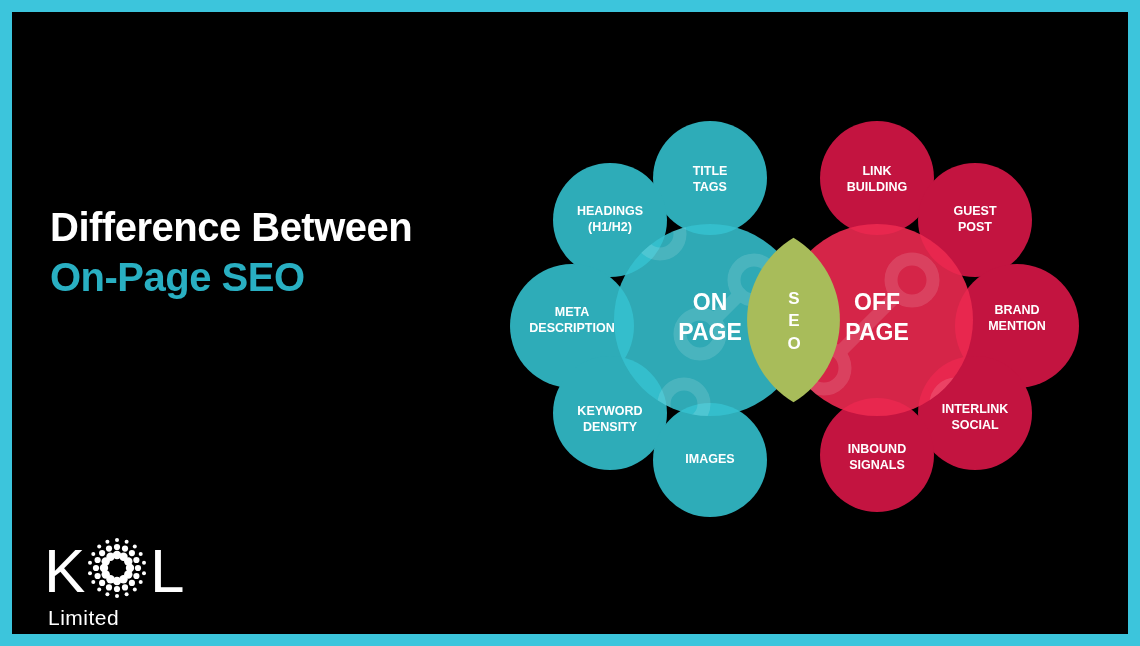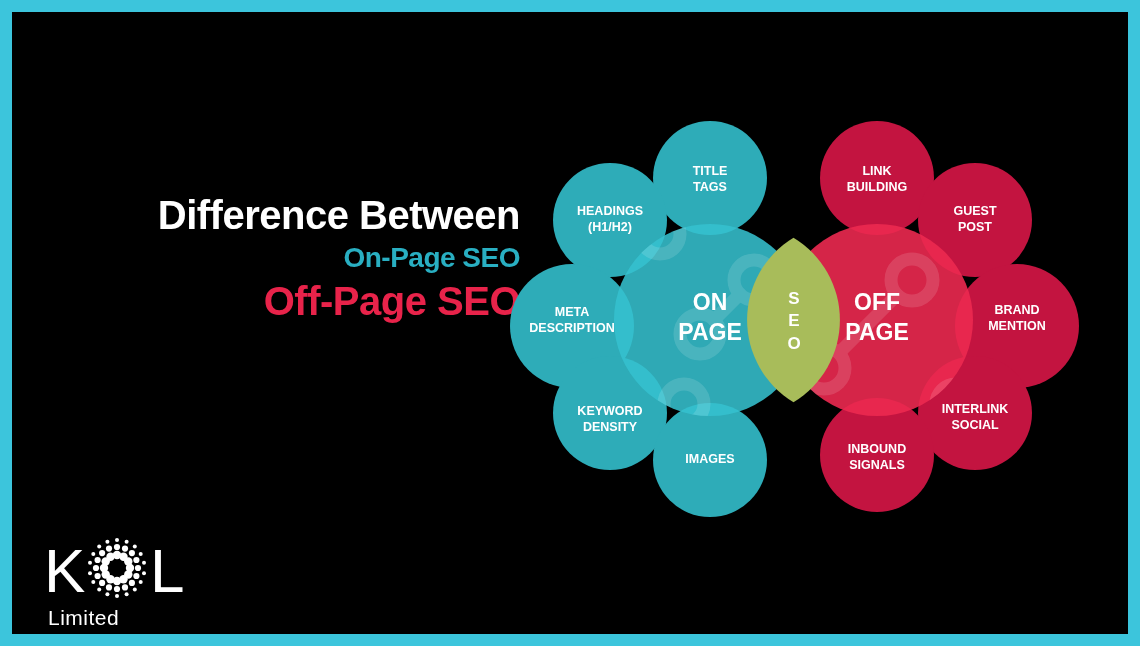--- a/index.html
+++ b/index.html
@@ -17,32 +17,32 @@
     left:12px;top:12px;
     width:1116px;height:622px;
     background:#000000;
     overflow:hidden;
   }
 
   
   #title-block{
     position:absolute;
     left:38px;
-    top:178px;
+    top:190px;
     width:470px;
-    text-align:right;
+    text-align:left;
   }
   .t-line{
     font-weight:bold;
     letter-spacing:-0.5px;
     line-height:1.26;
     white-space:nowrap;
   }
   .t-1{font-size:40px;color:#ffffff;}
-  .t-2{font-size:28px;color:#29AFC2;}
+  .t-2{font-size:40px;color:#29AFC2;}
   .t-3{font-size:40px;color:#ffffff;}
   .t-4{font-size:40px;color:#E8234A;}
 
   
   #diagram{
     position:absolute;
     left:0;top:0;
     width:1116px;height:622px;
   }
   #diagram svg{display:block;}
@@ -72,21 +72,20 @@
 </style>
 </head>
 <body>
 
 <div id="frame" style="background: rgb(60, 197, 220);">
   <div id="stage" style="background: rgb(0, 0, 0);">
 
     <div id="title-block">
       <div class="t-line t-1">Difference Between</div>
       <div class="t-line t-2" style="color: rgb(41, 175, 194);">On-Page SEO</div>
-      <div class="t-line t-4" style="color: rgb(232, 35, 74);">Off-Page SEO</div>
     </div>
 
     <div id="diagram">
       <svg width="1116" height="622" viewBox="0 0 1116 622" xmlns="http://www.w3.org/2000/svg">
         <defs>
 
           <clipPath id="clipOn">
               <circle cx="698" cy="308" r="96"></circle>
             </clipPath>
           <clipPath id="clipOff">

